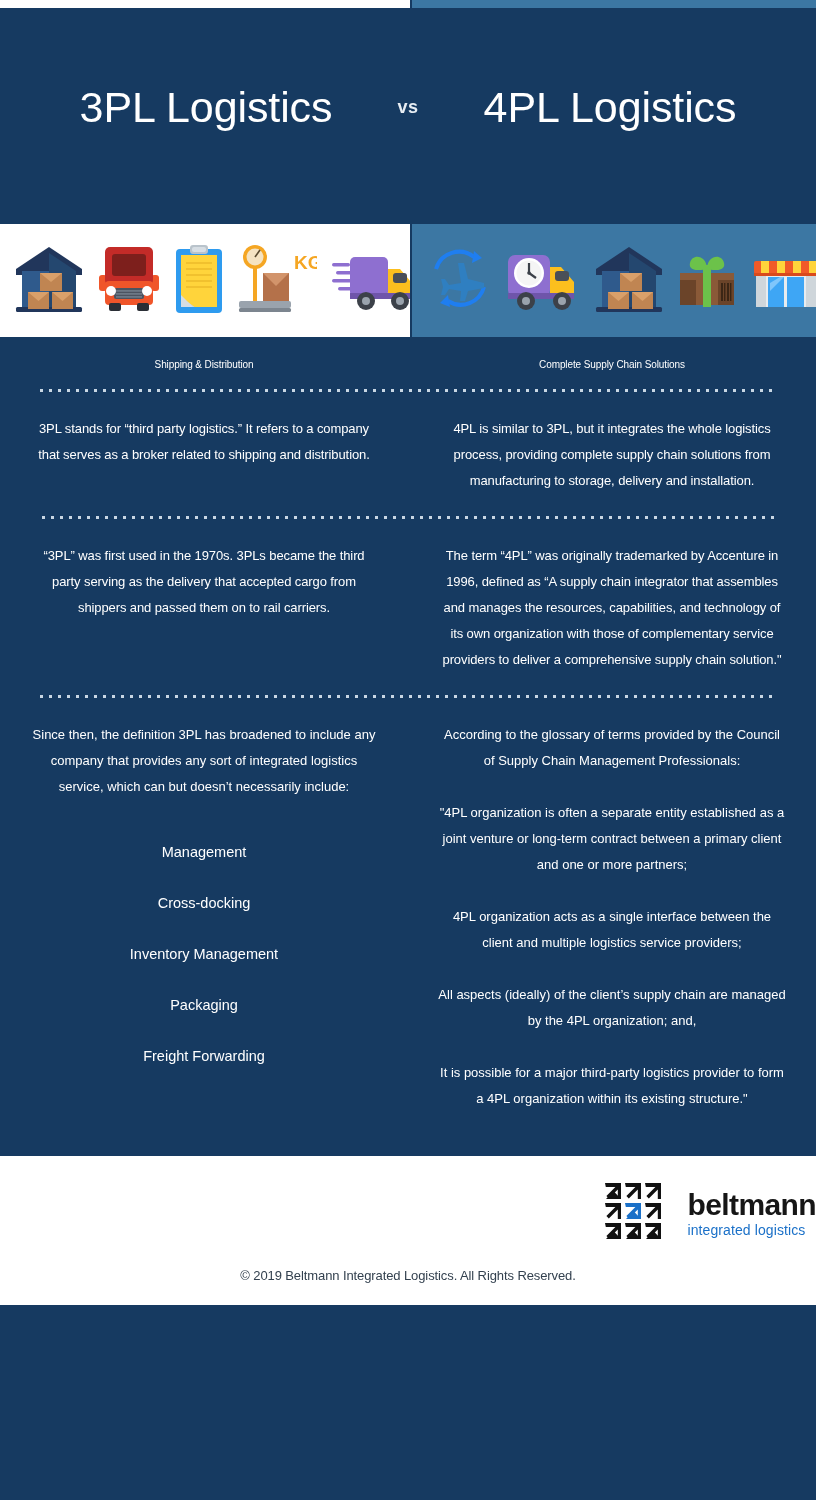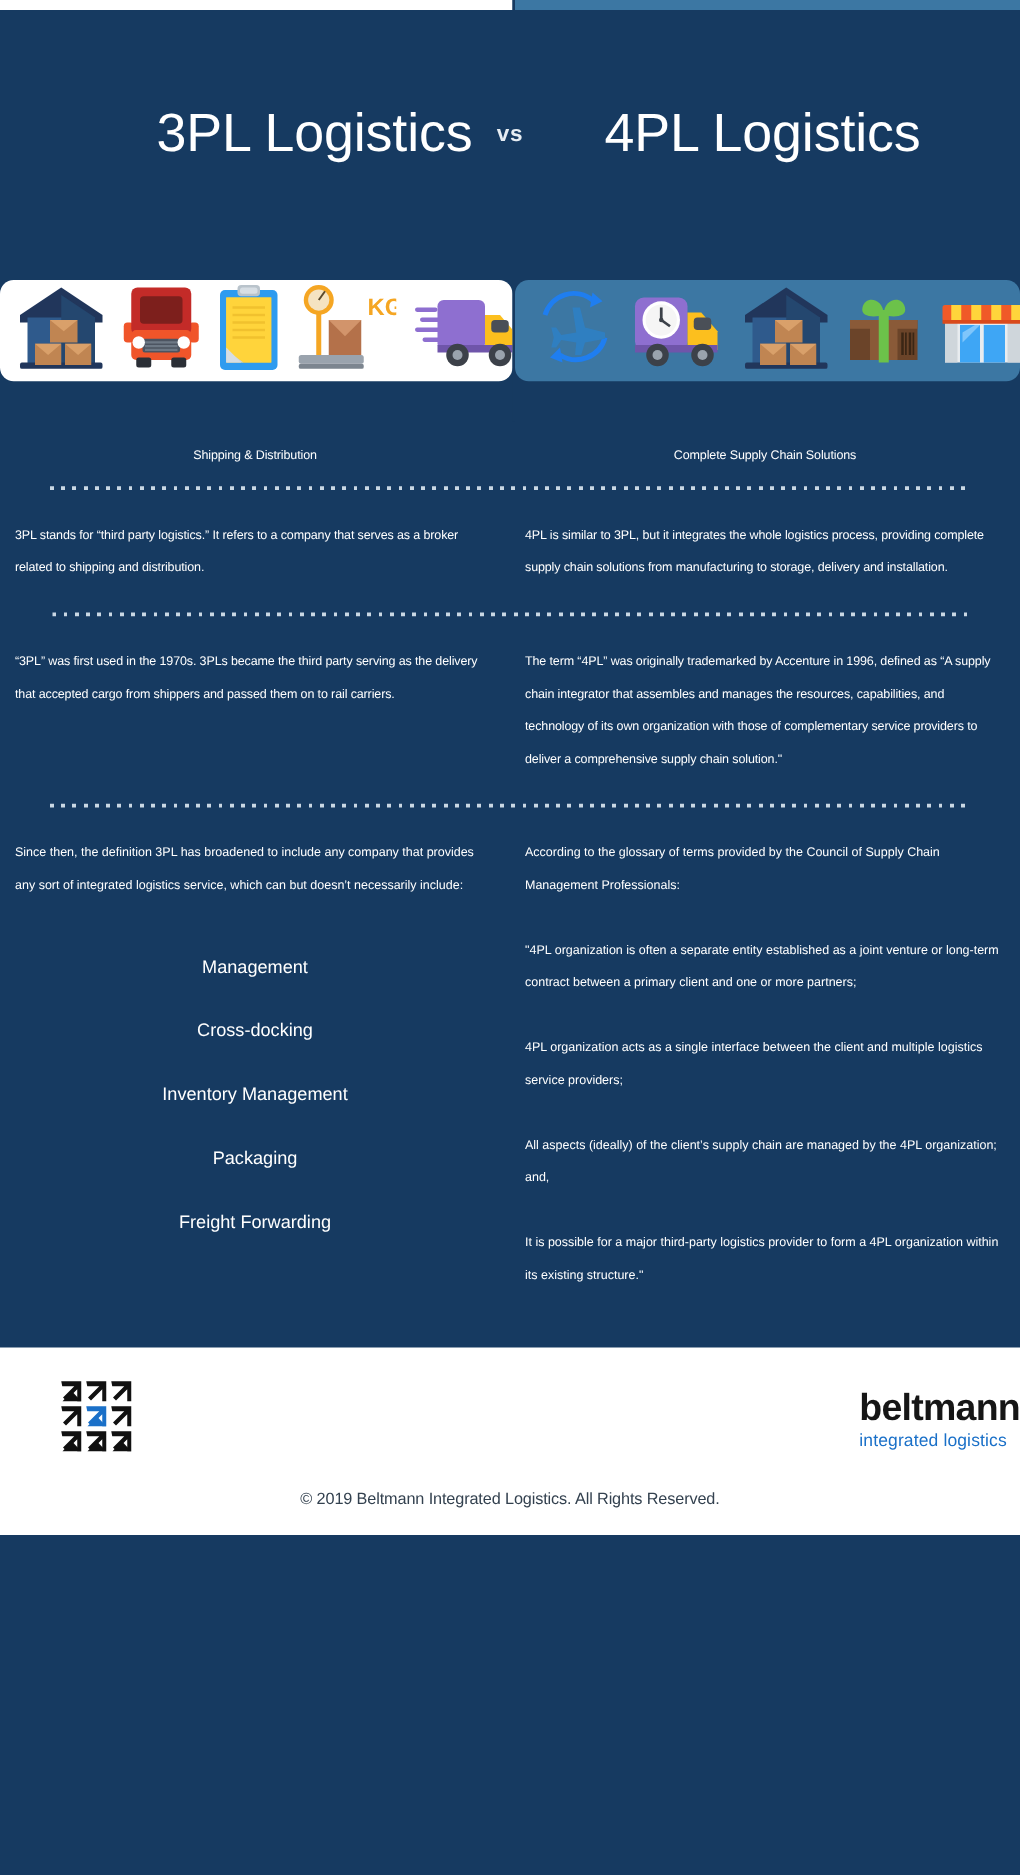--- a/index.html
+++ b/index.html
@@ -24,46 +24,47 @@
     display:flex; align-items:center; justify-content:center;
     padding-bottom:18px;
   }
   .title-left, .title-right {
     color:#ffffff;
     font-size:43px;
     font-weight:400;
     letter-spacing:0.2px;
     white-space:nowrap;
   }
-  .title-left  { width:344px; text-align:right; }
+  .title-left  { width:344px; text-align:center; }
   .title-right { width:344px; text-align:center; }
   .title-vs {
     width:60px; text-align:center;
     color:#e7edf3;
     font-size:18px; font-weight:600;
     letter-spacing:0.5px;
   }
 
   
   .icon-strips { display:flex; height:113px; }
-  .icon-strip { height:81px; display:flex; align-items:center; overflow:hidden;border-radius:11px; }
+  .icon-strip { height:113px; display:flex; align-items:center; overflow:hidden; }
   .icon-strip-left  { width:410px; background:#ffffff;  padding-left:14px; }
   .icon-strip-gap   { width:2px;   background:#163a61; }
   .icon-strip-right { flex:1;      background:#3c77a3; padding-left:16px; }
   .ico { flex:0 0 auto; margin-right:13px; }
   .icon-strip-right .ico { margin-right:12px; }
 
   
   .cols { display:flex; }
   .col { width:408px; }
   .ctext {
     color:#ffffff;
-    font-size:10px;
+    font-size:13px;
     line-height:26px;
-    padding:0 12px;
+    text-align:center;
+    padding:0 30px;
   }
   .caption {
     color:#ffffff; font-size:10px; text-align:center;
     padding-top:22px; padding-bottom:19px;
   }
 
   
   .cond { font-stretch:condensed; letter-spacing:-0.1px; }
 
   .blk { padding-top:24px; padding-bottom:22px; }
@@ -82,21 +83,21 @@
   }
   .spacer-md { height:26px; }
 
   
   .footer-rule-top { height:22px; background:#163a61; }
   .footer {
     background:#ffffff;
     padding:26px 0 22px 0;
     text-align:center;
   }
-  .logo-row { display:flex; align-items:center; justify-content:space-between; gap:25px;margin-left:48px; }
+  .logo-row { display:flex; align-items:center; justify-content:flex-end; gap:25px;margin-left:48px; }
   .logo-words { text-align:left; line-height:1; }
   .logo-name {
     font-size:30px; font-weight:bold; color:#161616;
     letter-spacing:-0.6px; display:block;
   }
   .logo-tag {
     font-size:14px; color:#1a70c8; letter-spacing:0.1px;
     display:block; margin-top:3px;
   }
   .copyright {

